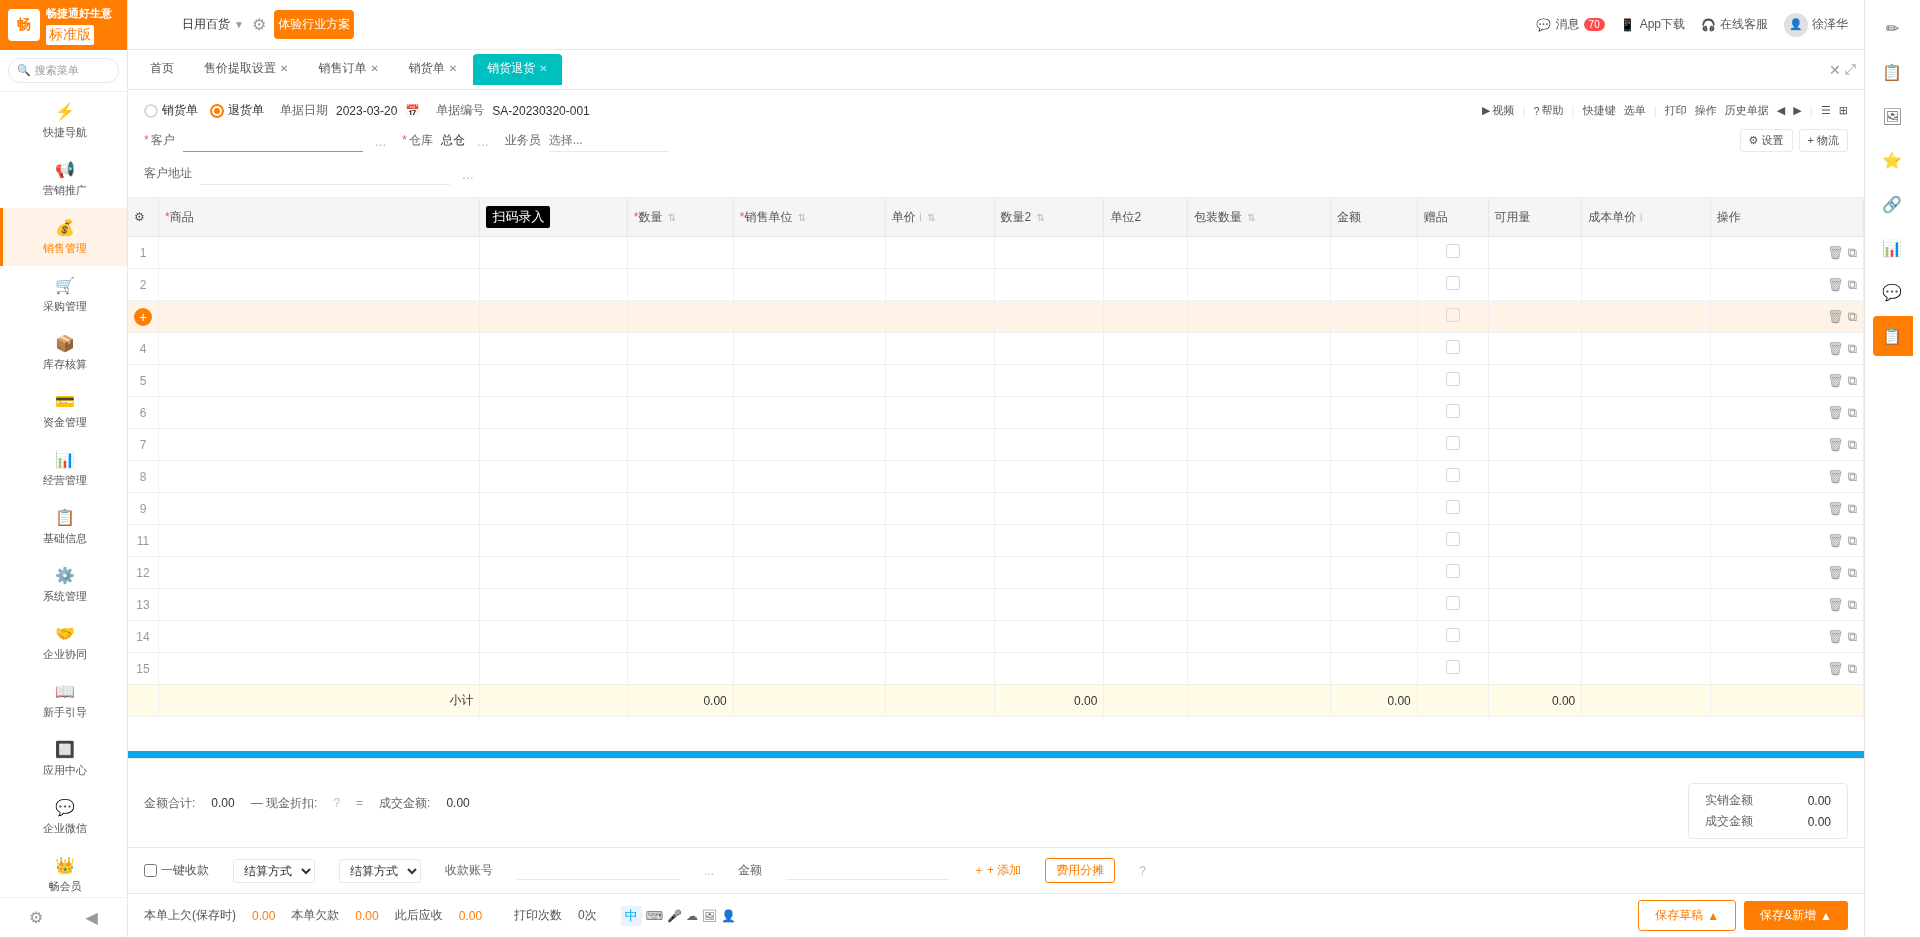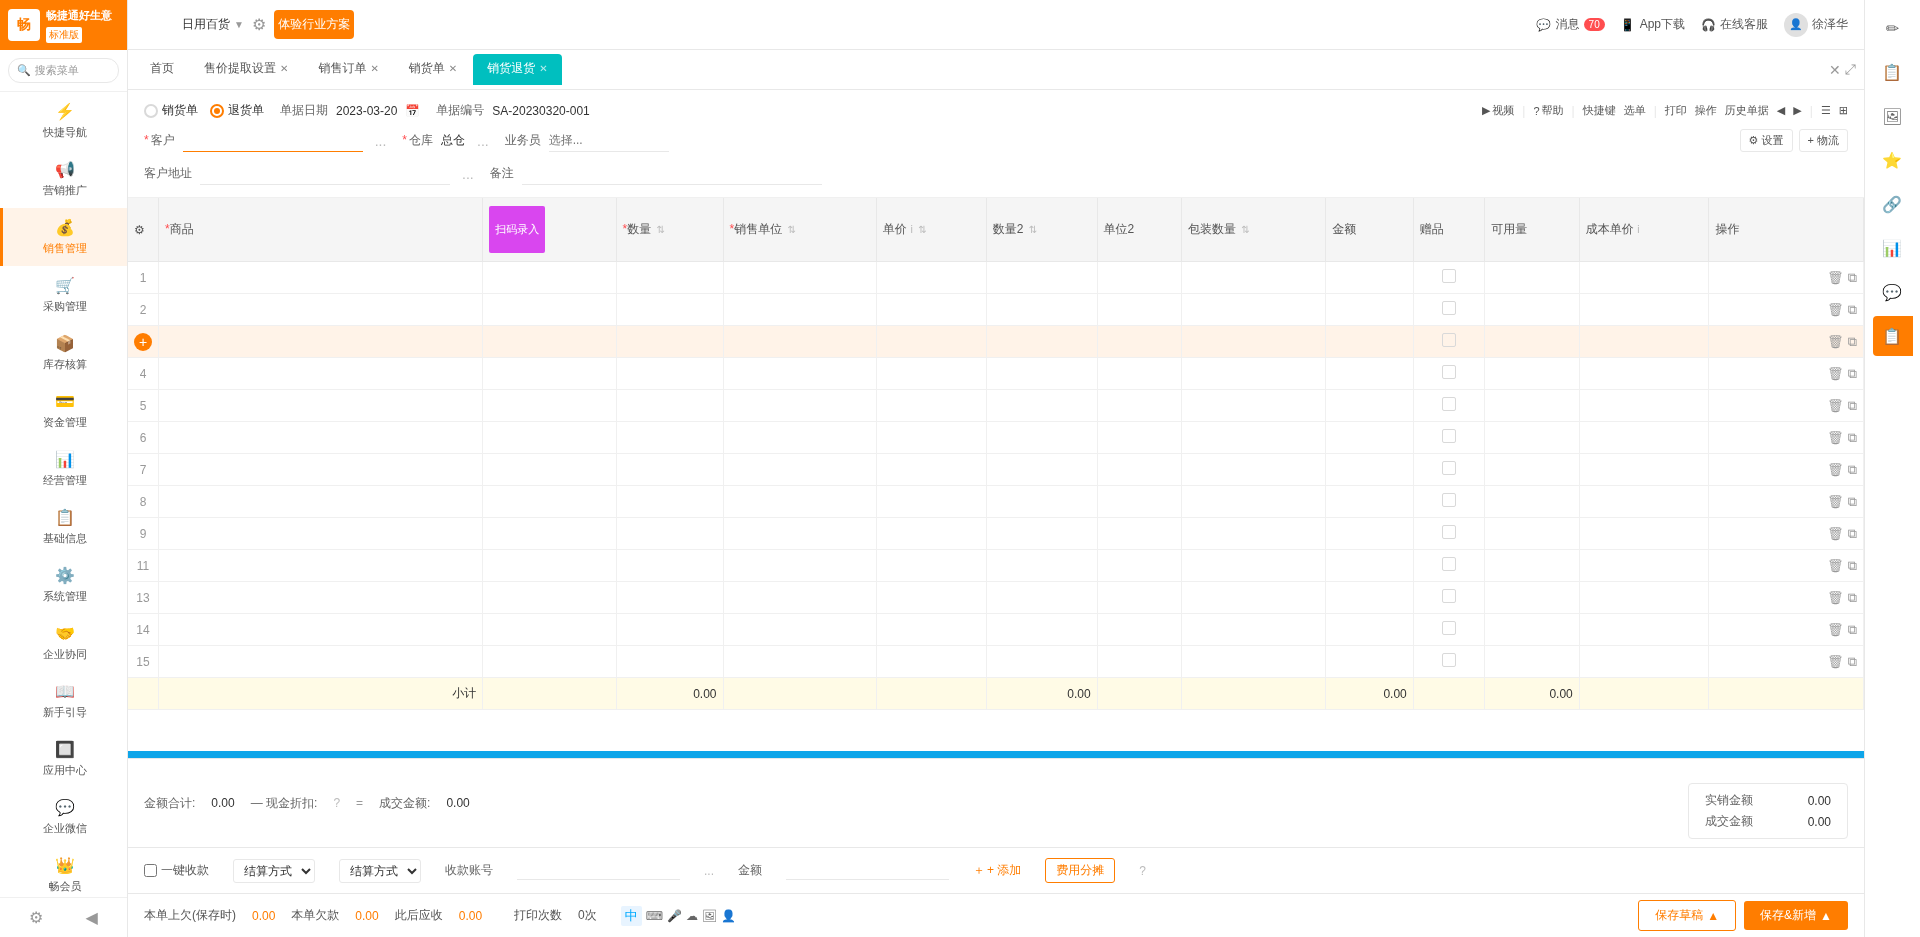--- a/index.html
+++ b/index.html
@@ -5,21 +5,21 @@
     * { box-sizing: border-box; margin: 0; padding: 0; }
     body { font-family: 'Microsoft YaHei', Arial, sans-serif; font-size: 12px; background: #f0f2f5; color: #333; overflow: hidden; height: 937px; }
 
     
     .app-container { display: flex; height: 937px; }
 
     
     .sidebar { width: 128px; background: #fff; display: flex; flex-direction: column; border-right: 1px solid #e8e8e8; flex-shrink: 0; }
     .sidebar-logo { background: #ff7d00; padding: 10px 8px; display: flex; align-items: center; gap: 6px; height: 50px; }
     .sidebar-logo-icon { width: 32px; height: 32px; background: #fff; border-radius: 4px; display: flex; align-items: center; justify-content: center; font-size: 14px; color: #ff7d00; font-weight: bold; }
-    .sidebar-logo-badge { background: #fff; color: #ff7d00; font-size: 10px; padding: 1px 3px; border-radius: 2px; margin-top: 4px; display: inline-block; }
+    .sidebar-logo-badge { background: #fff; color: #ff7d00; font-size: 14px; padding: 1px 3px; border-radius: 2px; margin-top: 4px; display: inline-block; }
     .sidebar-search { padding: 8px; border-bottom: 1px solid #f0f0f0; }
     .sidebar-search-btn { width: 100%; background: none; border: 1px solid #e8e8e8; border-radius: 12px; padding: 4px 8px; cursor: pointer; font-size: 11px; color: #999; display: flex; align-items: center; gap: 4px; }
     .sidebar-nav { flex: 1; overflow-y: auto; }
     .sidebar-item { padding: 10px 8px; cursor: pointer; display: flex; flex-direction: column; align-items: center; gap: 4px; font-size: 11px; color: #555; border-left: 3px solid transparent; }
     .sidebar-item.active { background: #fff3e8; color: #ff7d00; border-left-color: #ff7d00; }
     .sidebar-item-icon { font-size: 16px; }
     .sidebar-footer { padding: 10px 8px; border-top: 1px solid #f0f0f0; display: flex; justify-content: space-around; }
     .sidebar-footer-btn { background: none; border: none; cursor: pointer; font-size: 16px; color: #999; }
 
     
@@ -68,21 +68,21 @@
     .data-table { width: 100%; border-collapse: collapse; font-size: 12px; }
     .data-table th { background: #f5f5f5; padding: 8px 6px; text-align: left; border-bottom: 1px solid #e8e8e8; border-right: 1px solid #e8e8e8; white-space: nowrap; font-weight: 500; color: #555; position: sticky; top: 0; z-index: 10; }
     .data-table td { padding: 6px 6px; border-bottom: 1px solid #f0f0f0; border-right: 1px solid #f0f0f0; color: #333; height: 32px; }
     .data-table tr:nth-child(odd) { background: #fff; }
     .data-table tr.highlighted { background: #fff3e8 !important; }
     .data-table .row-num { color: #999; text-align: center; width: 30px; }
     .data-table .checkbox-cell { text-align: center; }
     .checkbox-el { width: 14px; height: 14px; border: 1px solid #d9d9d9; border-radius: 2px; cursor: pointer; display: inline-block; }
     .action-cell { display: flex; gap: 4px; align-items: center; justify-content: flex-end; }
     .action-btn { background: none; border: none; cursor: pointer; color: #999; font-size: 13px; }
-    .scan-input-btn { background: #d946ef; color: #fff; border: none; border-radius: 2px; padding: 16px 6px; font-size: 11px; cursor: pointer; white-space: nowrap; }
+    .scan-input-btn { background: #000000; color: #fff; border: none; border-radius: 2px; padding: 2px 6px; font-size: 13px; cursor: pointer; white-space: nowrap; }
     .settings-col { text-align: center; width: 30px; }
     .col-sort { color: #bbb; font-size: 10px; margin-left: 2px; cursor: pointer; }
     .footer-row td { background: #fffbe6; font-weight: 500; border-top: 1px solid #e8e8e8; padding-left: 15px; }
 
     
     .bottom-form { background: #fff; border-top: 1px solid #e8e8e8; padding: 8px 16px; }
     .bottom-row { display: flex; align-items: center; gap: 16px; flex-wrap: wrap; }
     .bottom-label { color: #666; font-size: 12px; white-space: nowrap; }
     .bottom-value { color: #333; font-size: 12px; font-weight: 500; }
     .bottom-equal { color: #999; }
@@ -338,24 +338,20 @@
           <button class="btn-add-logistics">+ 物流</button>
         </div>
       </div>
 
       <div class="form-row">
         <div class="form-field">
           <span class="form-label">客户地址</span>
           <input type="text" class="form-input" style="width: 250px;">
           <span class="form-input-dots">...</span>
         </div>
-        <div class="form-field">
-          <span class="form-label">备注</span>
-          <input type="text" class="form-input" style="width: 300px;">
-        </div>
       </div>
     </div>
 
     <div style="display:flex;flex-direction:column;flex:1;overflow:hidden;">
       <div class="table-container">
         <table class="data-table">
           <thead>
             <tr>
               <th class="settings-col">
                 <span>⚙</span>
@@ -631,20 +627,45 @@
       <td></td>
       <td>
         <div class="action-cell">
           <button class="action-btn">🗑</button>
           <button class="action-btn">⧉</button>
         </div>
       </td>
     </tr>
               <tr>
       <td class="row-num">11</td>
+      <td>
+        
+      </td>
+      <td></td>
+      <td></td>
+      <td></td>
+      <td></td>
+      <td></td>
+      <td></td>
+      <td></td>
+      <td></td>
+      <td class="checkbox-cell">
+        <span class="checkbox-el"></span>
+      </td>
+      <td></td>
+      <td></td>
+      <td>
+        <div class="action-cell">
+          <button class="action-btn">🗑</button>
+          <button class="action-btn">⧉</button>
+        </div>
+      </td>
+    </tr>
+              <tr>
+      <td class="row-num">12</td>
       <td>
         
       </td>
       <td></td>
       <td></td>
       <td></td>
       <td></td>
       <td></td>
       <td></td>
       <td></td>

